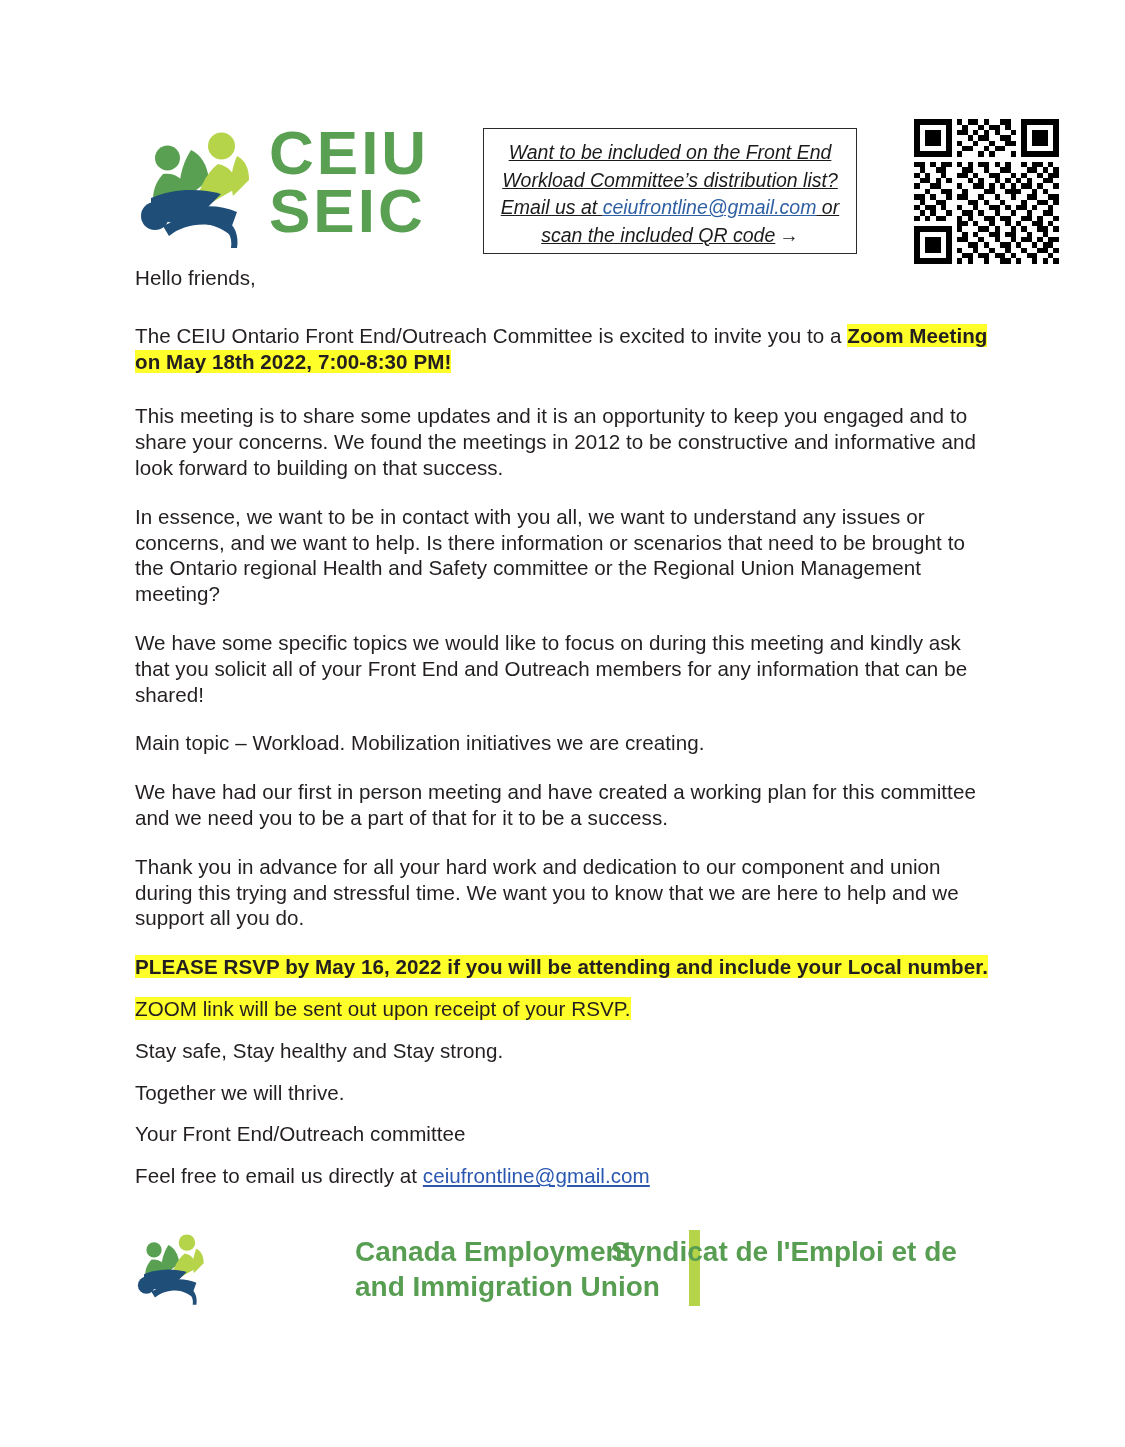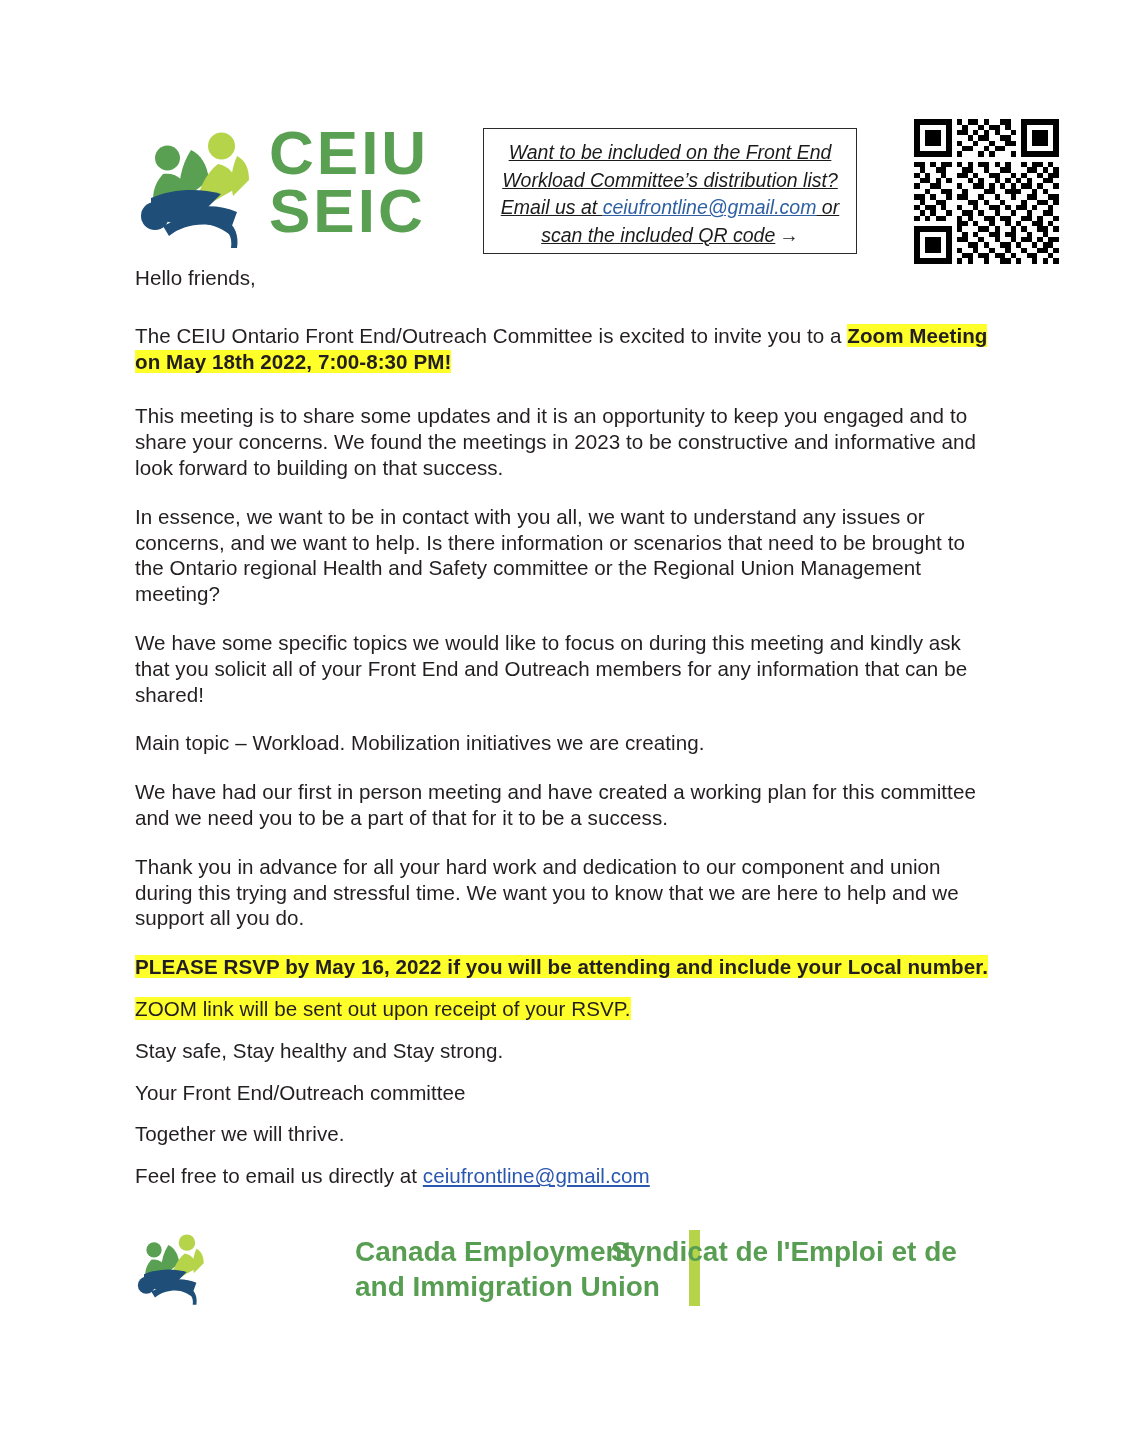--- a/index.html
+++ b/index.html
@@ -423,34 +423,34 @@
       </svg>
     </div>
   </div>
 
   <div class="body-text">
 
     <p class="para greet">Hello friends,</p>
 
     <p class="para invite"><span>The CEIU Ontario Front End/Outreach Committee is excited to invite you to a </span><span class="hl">Zoom Meeting on May 18th 2022,  7:00-8:30 PM!</span></p>
 
-    <p class="para">This meeting is to share some updates and it is an opportunity to keep you engaged and to share your concerns. We found the meetings in 2023 to be constructive and informative and look forward to building on that success.</p>
+    <p class="para">This meeting is to share some updates and it is an opportunity to keep you engaged and to share your concerns. We found the meetings in 2012 to be constructive and informative and look forward to building on that success.</p>
     <p class="para">In essence, we want to be in contact with you all, we want to understand any issues or concerns, and we want to help. Is there information or scenarios that need to be brought to the Ontario regional Health and Safety committee or the Regional Union Management meeting?</p>
     <p class="para">We have some specific topics we would like to focus on during this meeting and kindly ask that you solicit all of your Front End and Outreach members for any information that can be shared!</p>
     <p class="para">Main topic – Workload. Mobilization initiatives we are creating.</p>
     <p class="para">We have had our first in person meeting and have created a working plan for this committee and we need you to be a part of that for it to be a success.</p>
     <p class="para">Thank you in advance for all your hard work and dedication to our component and union during this trying and stressful time. We want you to know that we are here to help and we support all you do.</p>
 
     <p class="para tight"><span class="hl">PLEASE RSVP by May 16, 2022 if you will be attending and include your Local number.</span></p>
 
     <p class="para tight"><span class="hl-plain">ZOOM link will be sent out upon receipt of your RSVP.</span></p>
 
     <p class="para tight">Stay safe, Stay healthy and Stay strong.</p>
+    <p class="para tight">Together we will thrive.</p>
     <p class="para tight">Your Front End/Outreach committee</p>
-    <p class="para tight">Together we will thrive.</p>
 
     <p class="para tight"><span>Feel free to email us directly at </span><a class="mail-link" href="#">ceiufrontline@gmail.com</a></p>
   </div>
 
   <div class="footer">
     <svg class="footer-mark" viewBox="0 0 128 128">
       <circle cx="34.5" cy="36" r="12.5" fill="#5aa052"></circle>
       <path d="M30 52 C20 63 18 76 22 88 L55 70 C52 58 43 50 30 52 Z" fill="#5aa052"></path>
       <path d="M58 28 C48 44 44 62 48 80 L76 58 C74 42 68 33 58 28 Z" fill="#5aa052"></path>
       <circle cx="88.5" cy="24" r="13.5" fill="#b5d44a"></circle>

